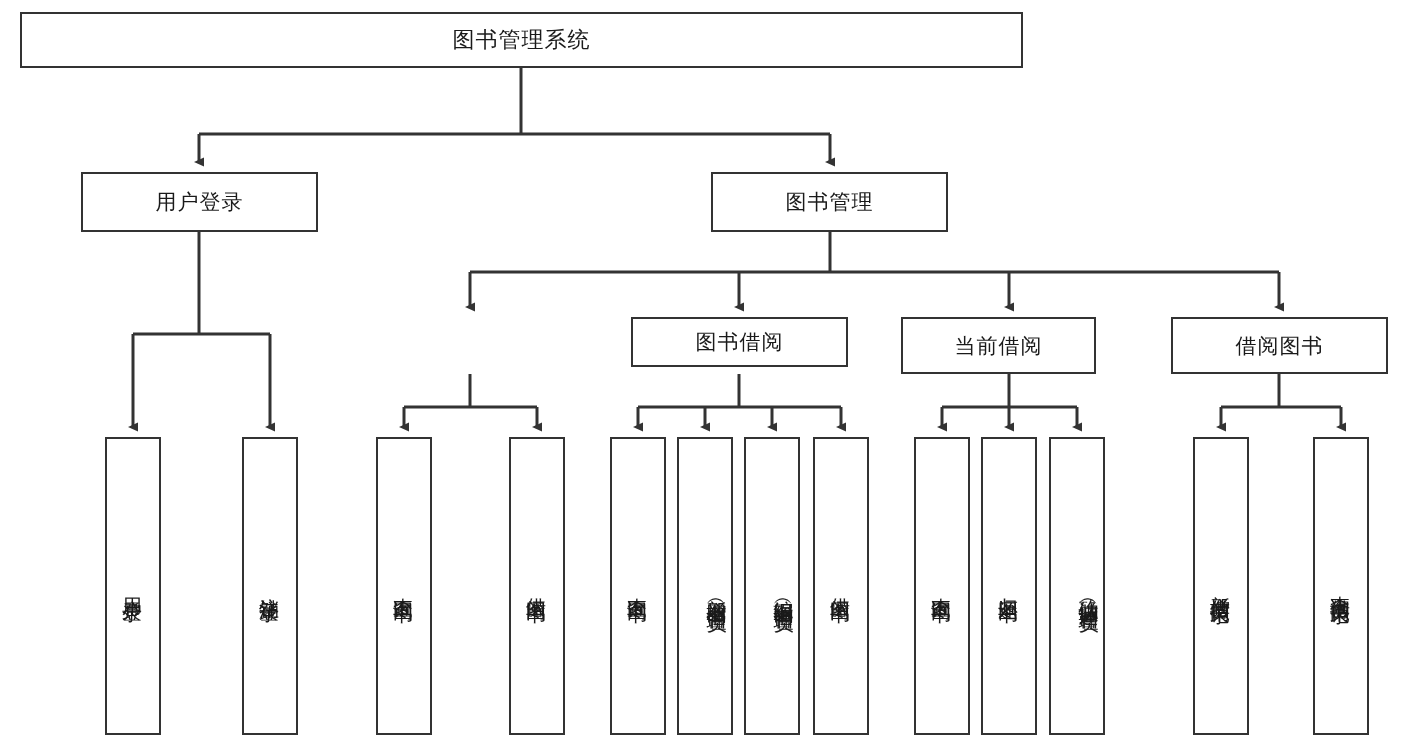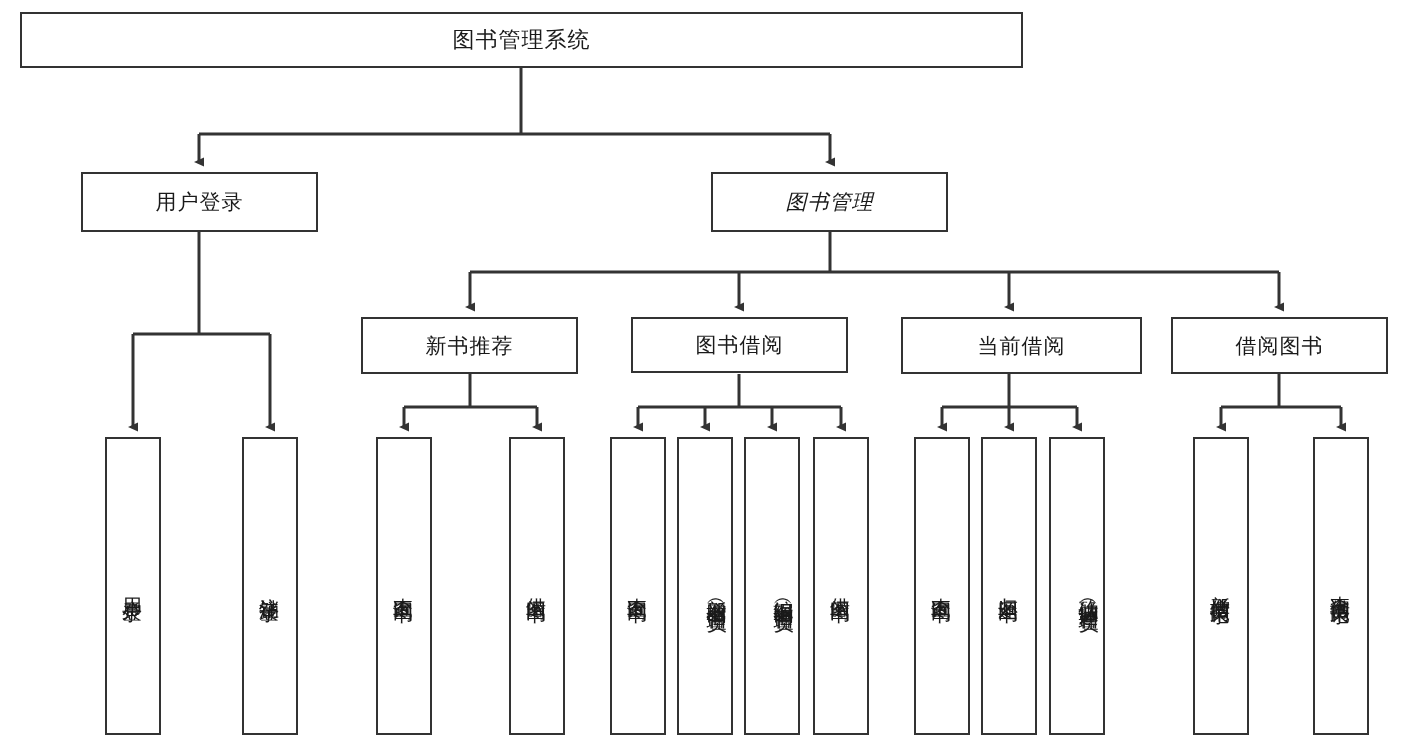--- a/index.html
+++ b/index.html
@@ -122,31 +122,28 @@
     </g>
   </svg>
 
   <div class="node h root" style="left:20px; top:12px; width:1003px; height:56px;">
     <span>图书管理系统</span>
   </div>
 
   <div class="node h" style="left:81px; top:172px; width:237px; height:60px;">
     <span>用户登录</span>
   </div>
-  <div class="node h" style="left:711px; top:172px; width:237px; height:60px;font-style:italic;">
+  <div class="node h" style="left:711px; top:172px; width:237px; height:60px;">
     <span>图书管理</span>
   </div>
 
-  <div class="node h" style="left:361px; top:317px; width:217px; height:57px;">
-    <span>新书推荐</span>
-  </div>
-  <div class="node h" style="left:631px; top:317px; width:217px; height:56px;">
+  <div class="node h" style="left:631px; top:317px; width:217px; height:50px;">
     <span>图书借阅</span>
   </div>
-  <div class="node h" style="left:901px; top:317px; width:241px; height:57px;">
+  <div class="node h" style="left:901px; top:317px; width:195px; height:57px;">
     <span>当前借阅</span>
   </div>
   <div class="node h" style="left:1171px; top:317px; width:217px; height:57px;">
     <span>借阅图书</span>
   </div>
 
   <div class="node v mid" style="left:105px; top:437px; width:56px; height:298px;">
     <span>用户登录</span>
   </div>
   <div class="node v mid" style="left:242px; top:437px; width:56px; height:298px;">

